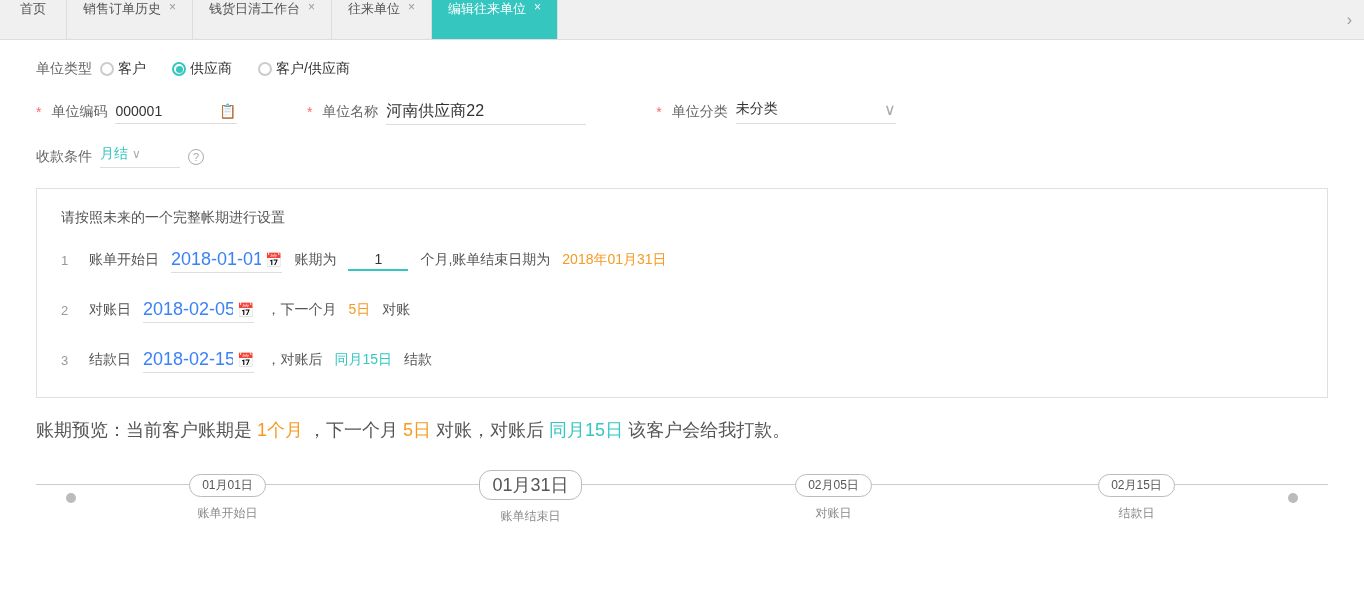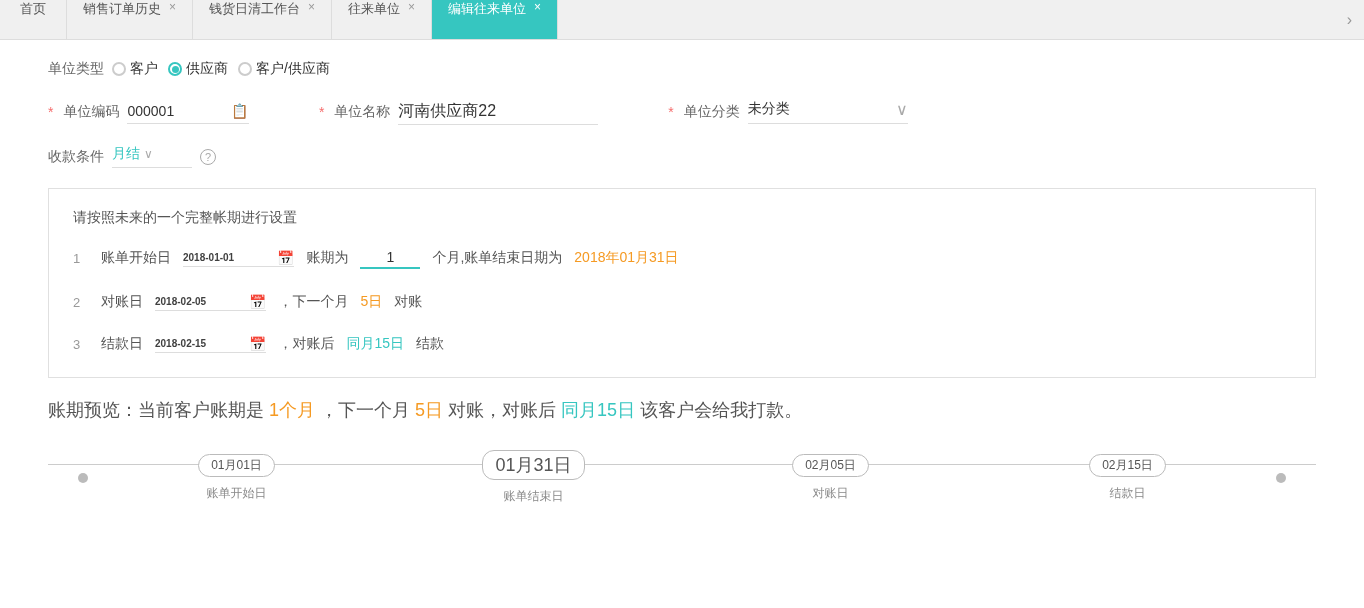--- a/index.html
+++ b/index.html
@@ -45,21 +45,21 @@
       margin-left: auto;
       padding: 0 12px;
       color: #999;
       cursor: pointer;
       font-size: 16px;
     }
 
     
     .main-content {
       background: #fff;
-      padding: 20px 48px;
+      padding: 20px 36px;
       min-height: calc(608px - 40px);
     }
 
     
     .form-row {
       display: flex;
       align-items: center;
       margin-bottom: 20px;
       gap: 30px;
     }
@@ -72,21 +72,21 @@
       color: #666;
       white-space: nowrap;
     }
     .required-star {
       color: #f56c6c;
       margin-right: 2px;
     }
     .radio-group {
       display: flex;
       align-items: center;
-      gap: 10px;
+      gap: 26px;
     }
     .radio-item {
       display: flex;
       align-items: center;
       gap: 4px;
       cursor: pointer;
     }
     .radio-circle {
       width: 14px;
       height: 14px;
@@ -205,26 +205,25 @@
     }
     .date-input-group {
       display: flex;
       align-items: center;
       border-bottom: 1px solid #ddd;
       gap: 4px;
     }
     .date-input-group input {
       border: none;
       outline: none;
-      font-size: 10px;
-      color: #404040;
+      font-size: 18px;
+      color: #3b82f6;
       background: transparent;
       padding: 2px 0;
       width: 90px;
-      font-weight: bold;
     }
     .cal-icon {
       color: #36c6c0;
       font-size: 14px;
     }
     .period-suffix {
       color: #555;
       font-size: 14px;
     }
     .highlight-orange { color: #f59a23; font-weight: 500; }

